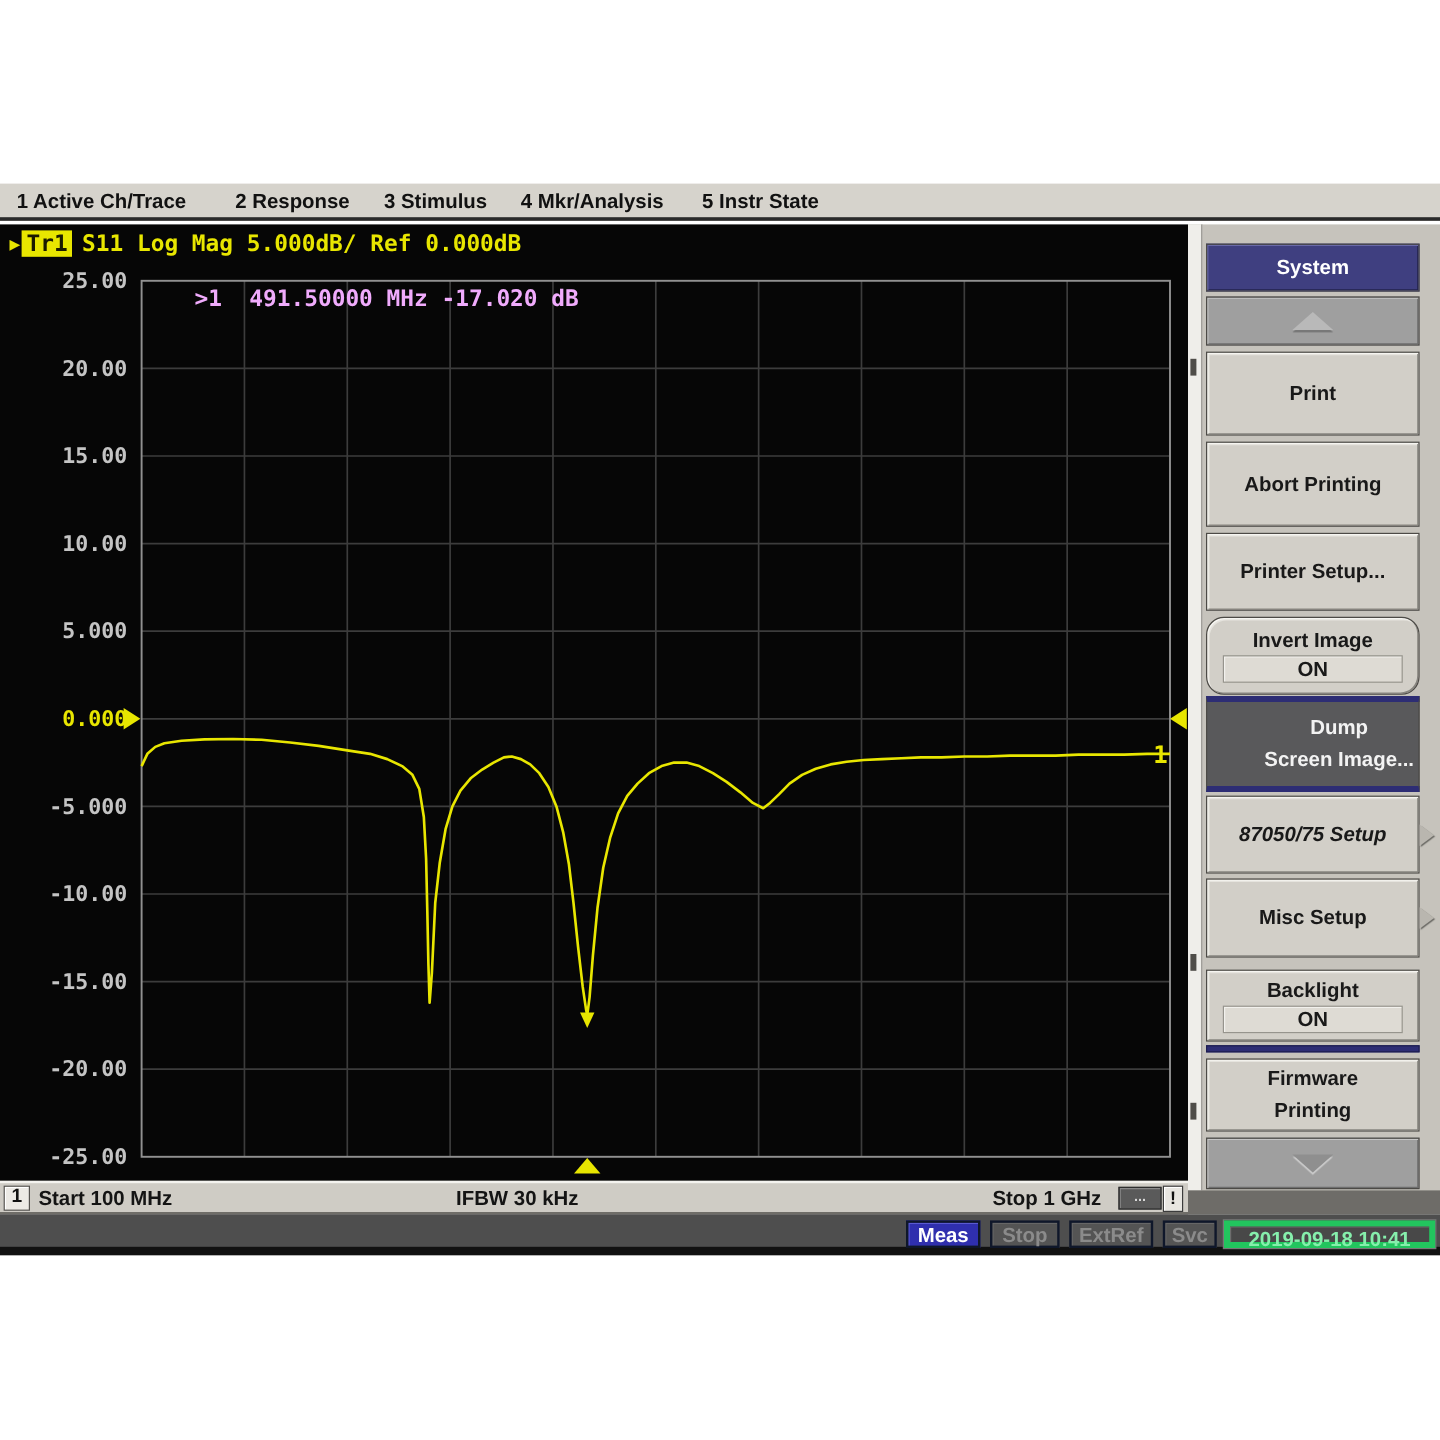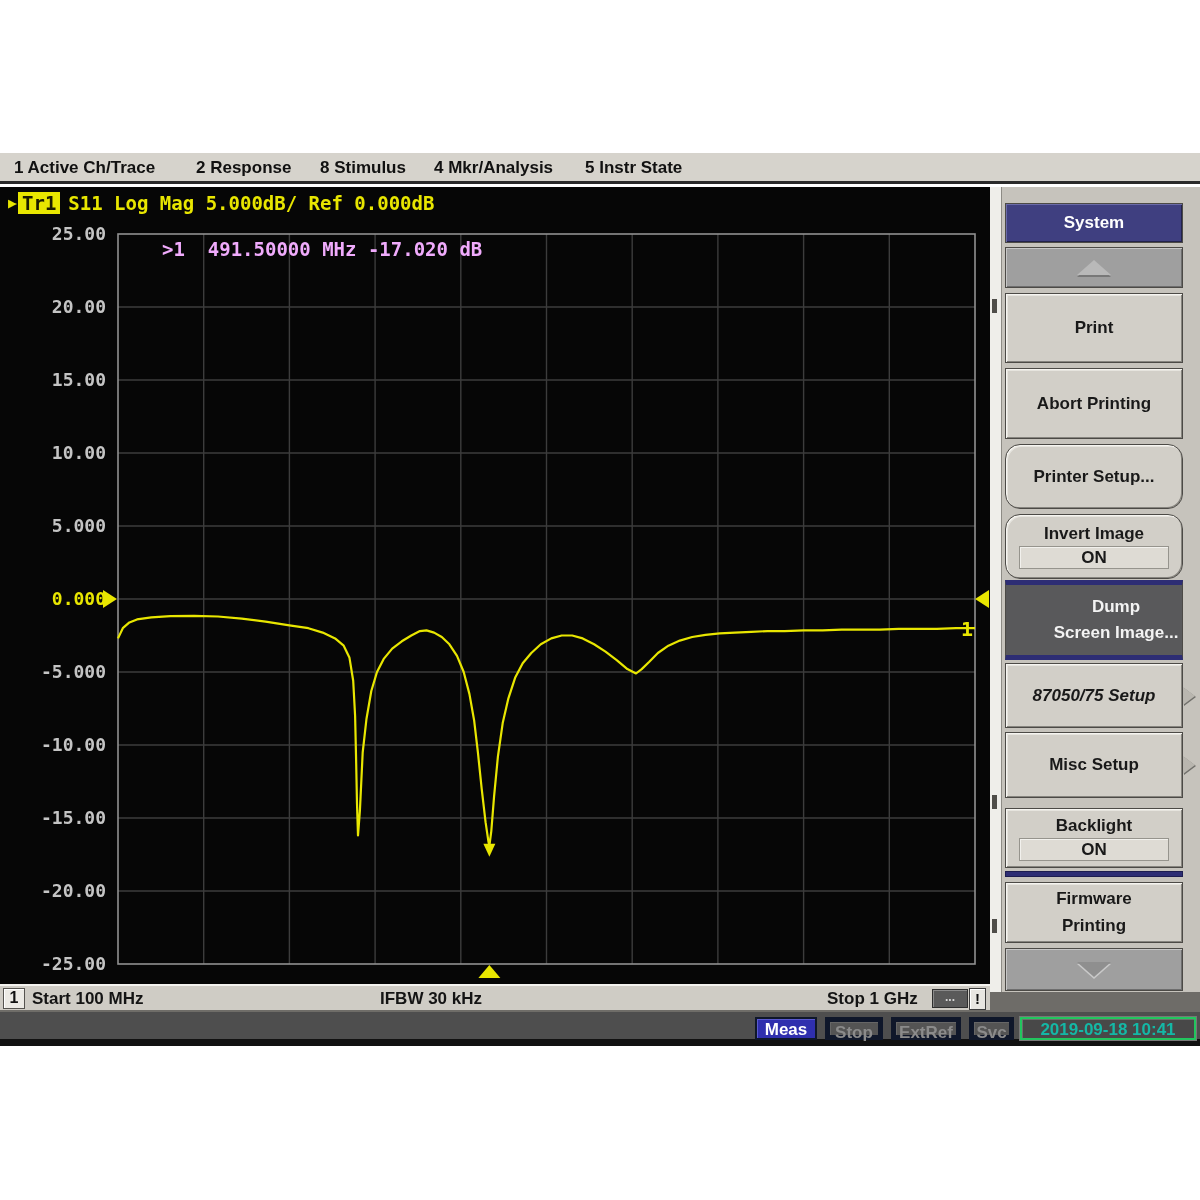--- a/index.html
+++ b/index.html
@@ -58,34 +58,34 @@
                    border-top:9px solid transparent; border-bottom:9px solid transparent;
                    border-left:12px solid #b9b6af; filter:drop-shadow(1px 1px 0 #71706b); }
   .navy-sep { position:absolute; left:15px; width:178px; height:6px; background:#2d2d74; border:1px solid #1d1d50; }
   .menu-bottom-strip { position:absolute; left:0; top:805px; width:210px; height:20px; background:#6e6c68; }
 
   
   .status-bar { position:absolute; left:0; top:1012px; width:1200px; height:34px; background:#4e4e4e;
                 border-bottom:7px solid #111; }
   .sb-item { position:absolute; top:5px; height:23px; font:700 17px "Liberation Sans", sans-serif;
              text-align:center; line-height:21px; }
-  .sb-dim { background:#545454; color:#8b8b8b; border:5px solid #0f172a;
+  .sb-dim { background:#545454; color:#8b8b8b; border:2px solid #0f172a;
             box-shadow:inset 1px 1px 0 #666; }
   .sb-active { background:#2f2fae; color:#fff; border:2px solid #0f172a; box-shadow:inset 1px 1px 0 #5a5ad0; }
-  .sb-date { background:#484848; color:#14b8a6; border:2px solid #22c55e; box-shadow:inset 1px 1px 0 #6d6d6d, 0 0 0 1px #777; }
+  .sb-date { background:#484848; color:#86efac; border:5px solid #22c55e; box-shadow:inset 1px 1px 0 #6d6d6d, 0 0 0 1px #777; }
 </style>
 </head>
 <body>
 
 <div class="page">
 
   <div class="menubar">
     <span style="left:14px">1 Active Ch/Trace</span>
     <span style="left:196px">2 Response</span>
-    <span style="left:320px">8 Stimulus</span>
+    <span style="left:320px">3 Stimulus</span>
     <span style="left:434px">4 Mkr/Analysis</span>
     <span style="left:585px">5 Instr State</span>
   </div>
 
   <div class="screen">
     <svg class="plot" id="plotsvg" viewBox="0 0 990 825">
         <line x1="203.7" y1="47" x2="203.7" y2="777" stroke="#3c3c3c" stroke-width="1.4"></line>
         <line x1="118" y1="120" x2="975" y2="120" stroke="#3c3c3c" stroke-width="1.4"></line>
         <line x1="289.4" y1="47" x2="289.4" y2="777" stroke="#3c3c3c" stroke-width="1.4"></line>
         <line x1="118" y1="193" x2="975" y2="193" stroke="#3c3c3c" stroke-width="1.4"></line>
@@ -155,21 +155,21 @@
     </div>
 
     <div class="skbtn" style="top:106px; height:70px;">
       <span>Print</span>
     </div>
 
     <div class="skbtn" style="top:181px; height:71px;">
       <span>Abort Printing</span>
     </div>
 
-    <div class="skbtn" style="top:257px; height:65px;border-radius:15px;">
+    <div class="skbtn" style="top:257px; height:65px;">
       <span>Printer Setup...</span>
     </div>
 
     <div class="skbtn" style="top:327px; height:65px;border-radius:15px;">
       <span>Invert Image</span>
       <div class="inset">ON</div>
     </div>
 
     <div class="skbtn sk-dump" style="top:393px; height:80px;padding-left:44px;">
       <span>Dump</span>

